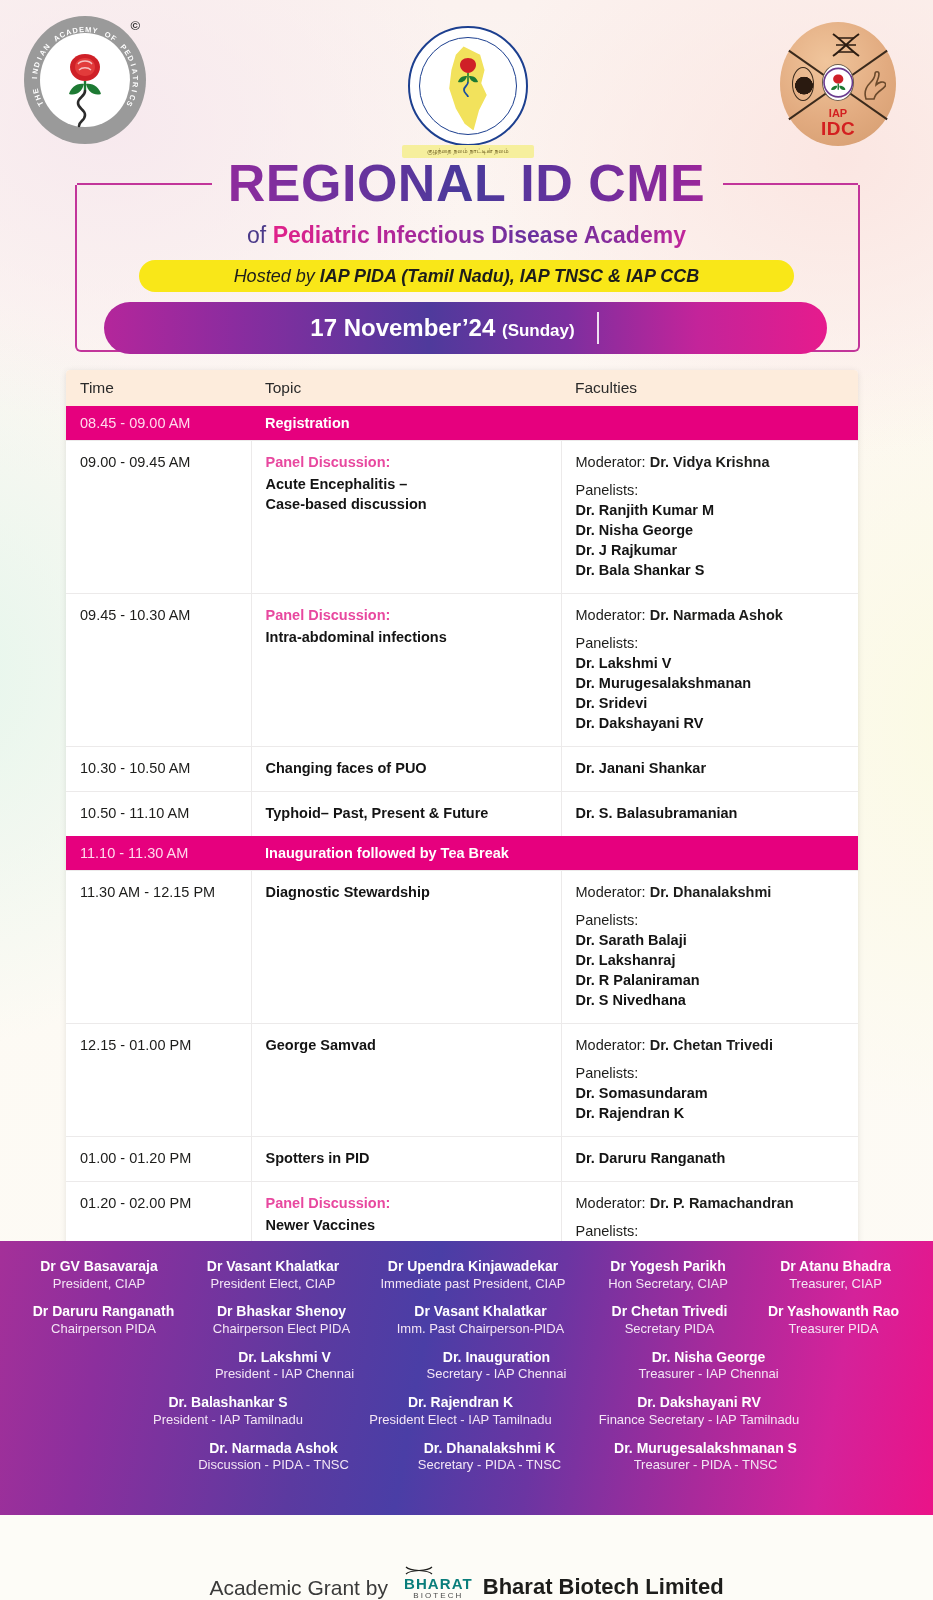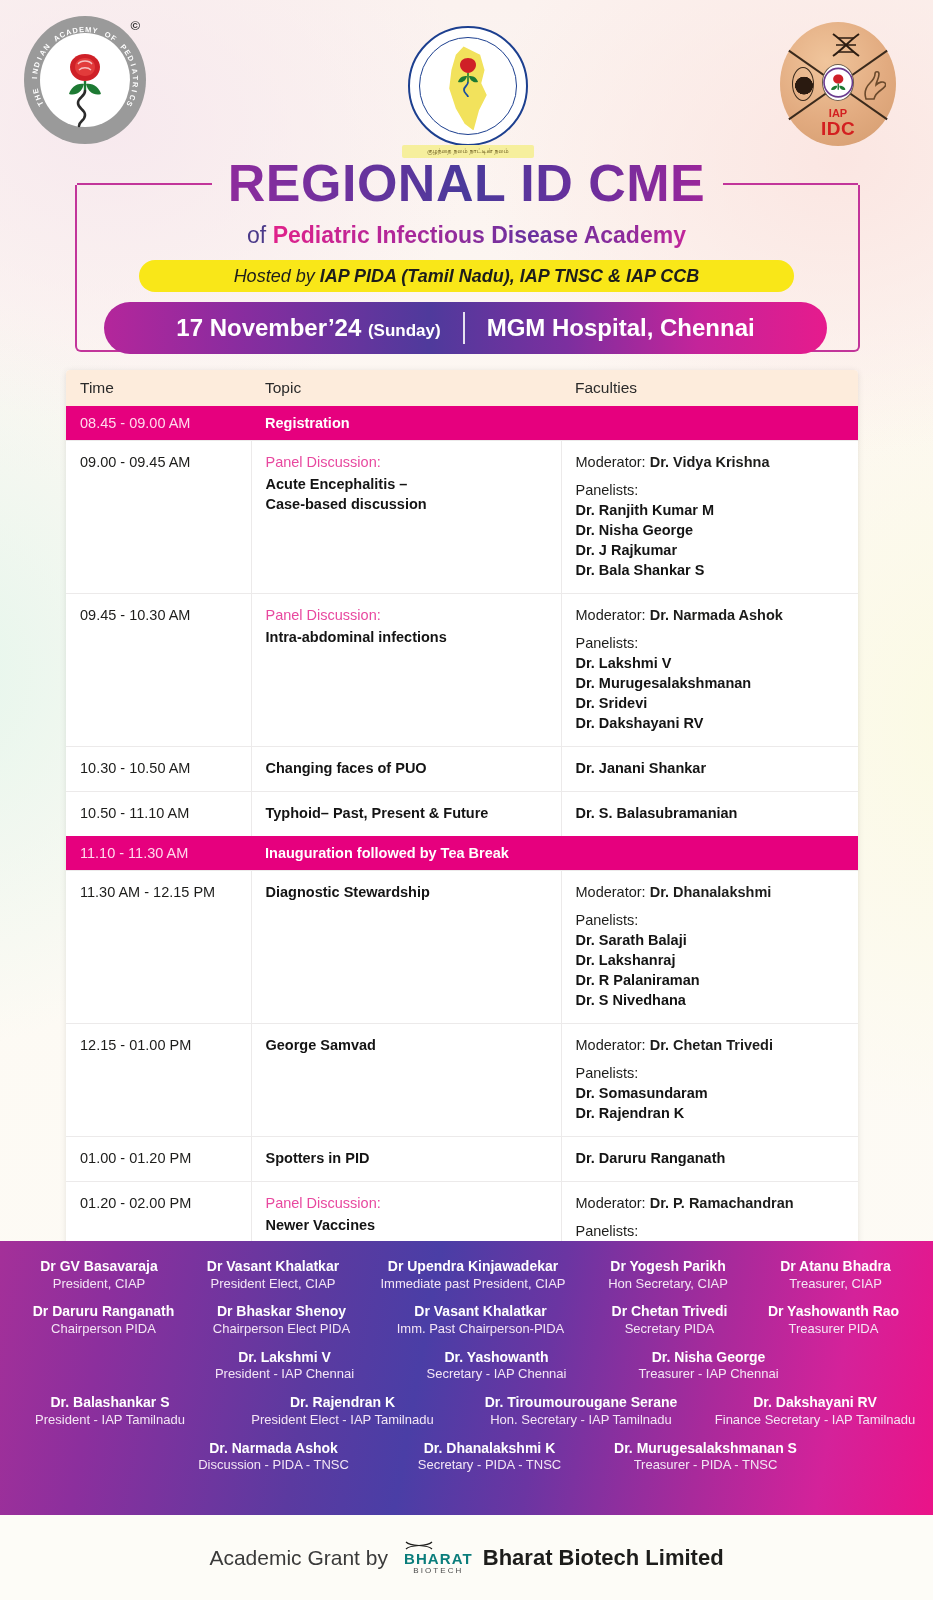--- a/index.html
+++ b/index.html
@@ -172,21 +172,21 @@
     font-size:14.5px;
     color:#141414;
     border-top:1px solid #eceaea;
     background:#fff;
     line-height:1.38;
   }
   tbody tr.first td{ border-top:none; }
   td.time{ white-space:nowrap; color:#1d1d1b; font-weight:normal; border-right:1px solid #eceaea;}
   td.topic{ border-right:1px solid #eceaea; }
   td.fac{ }
-  .pd{ color:#e8489f; font-weight:normal; display:block; margin-bottom:2px; }
+  .pd{ color:#e8489f; font-weight:bold; display:block; margin-bottom:2px; }
   .tb{ font-weight:bold; display:block; }
   .mod{ color:#1d1d1b; margin-bottom:6px; }
   .mod b{ font-weight:bold; }
   .plbl{ color:#1d1d1b; display:block;margin-top:8px; }
   .plist{ font-weight:bold; display:block; }
   tr.band td{
     background:#e6007e !important;
     color:#ffffff;
     border-top:none;
     padding-top:7px; padding-bottom:7px;
@@ -224,21 +224,21 @@
   .r4 .offcell:nth-child(2){ width:245px; }
   .r4 .offcell:nth-child(3){ width:232px; }
   .r4 .offcell:nth-child(4){ width:236px; }
   .r5{ padding-left:46px; }
   .r5 .offcell{ width:216px; }
 
   
   .grant{
     position:absolute; left:0; top:1515px; width:933px; height:85px;
     background:#fdfcf7;
-    display:flex; align-items:center; justify-content:center;
+    display:flex; align-items:flex-end; justify-content:center;
   }
   .grant-txt{ font-size:21px; color:#3a3a3a; }
   .bb-logo{ margin:0 10px 0 16px; text-align:center; line-height:1; }
   .bb-dna{ display:block; height:9px; margin-bottom:1px; }
   .bb-name{ display:block; font-size:15px; font-weight:bold; color:#0a7d7b; letter-spacing:1.1px; }
   .bb-sub{ display:block; font-size:8px; color:#4a4a4a; letter-spacing:2.1px; margin-top:1px; }
   .bb-full{ font-size:22px; font-weight:bold; color:#1d1d1b; }
 </style>
 </head>
 <body>
@@ -446,21 +446,20 @@
     <div class="hosted">
       <span>Hosted by </span><b>IAP PIDA (Tamil Nadu), IAP TNSC &amp; IAP CCB</b>
     </div>
 
     <div class="datebar">
       <div class="dl">
         <span>17 November’24</span>
         <small>(Sunday)</small>
       </div>
       <div class="sep"></div>
-      <div class="dr">MGM Hospital, Chennai</div>
     </div>
   </div>
 
   <div class="table-card">
     <table>
       <colgroup>
           <col class="c1">
           <col class="c2">
           <col class="c3">
         </colgroup>
@@ -620,40 +619,36 @@
           <span class="nm">Dr Yashowanth Rao</span>
           <span class="rl">Treasurer PIDA</span>
         </div>
       </div>
     <div class="offrow r3" id="off3">
         <div class="offcell">
           <span class="nm">Dr. Lakshmi V</span>
           <span class="rl">President - IAP Chennai</span>
         </div>
         <div class="offcell">
-          <span class="nm">Dr. Yashowanth</span>
+          <span class="nm">Dr. Inauguration</span>
           <span class="rl">Secretary - IAP Chennai</span>
         </div>
         <div class="offcell">
           <span class="nm">Dr. Nisha George</span>
           <span class="rl">Treasurer - IAP Chennai</span>
         </div>
       </div>
     <div class="offrow r4" id="off4">
         <div class="offcell">
           <span class="nm">Dr. Balashankar S</span>
           <span class="rl">President - IAP Tamilnadu</span>
         </div>
         <div class="offcell">
           <span class="nm">Dr. Rajendran K</span>
           <span class="rl">President Elect - IAP Tamilnadu</span>
-        </div>
-        <div class="offcell">
-          <span class="nm">Dr. Tiroumourougane Serane</span>
-          <span class="rl">Hon. Secretary - IAP Tamilnadu</span>
         </div>
         <div class="offcell">
           <span class="nm">Dr. Dakshayani RV</span>
           <span class="rl">Finance Secretary - IAP Tamilnadu</span>
         </div>
       </div>
     <div class="offrow r5" id="off5">
         <div class="offcell">
           <span class="nm">Dr. Narmada Ashok</span>
           <span class="rl">Discussion  - PIDA - TNSC</span>

